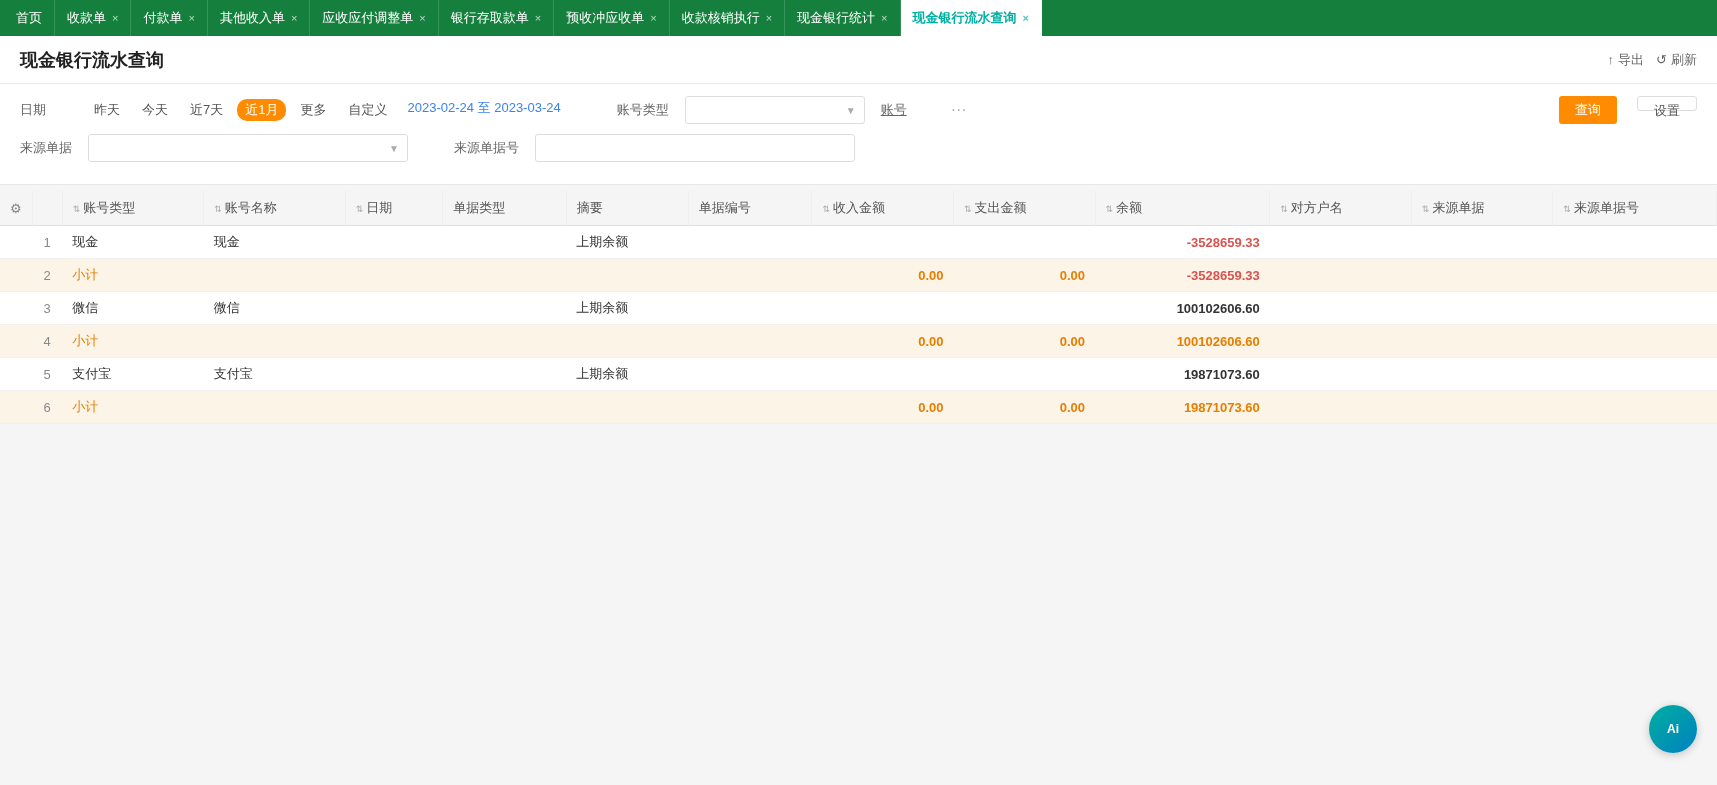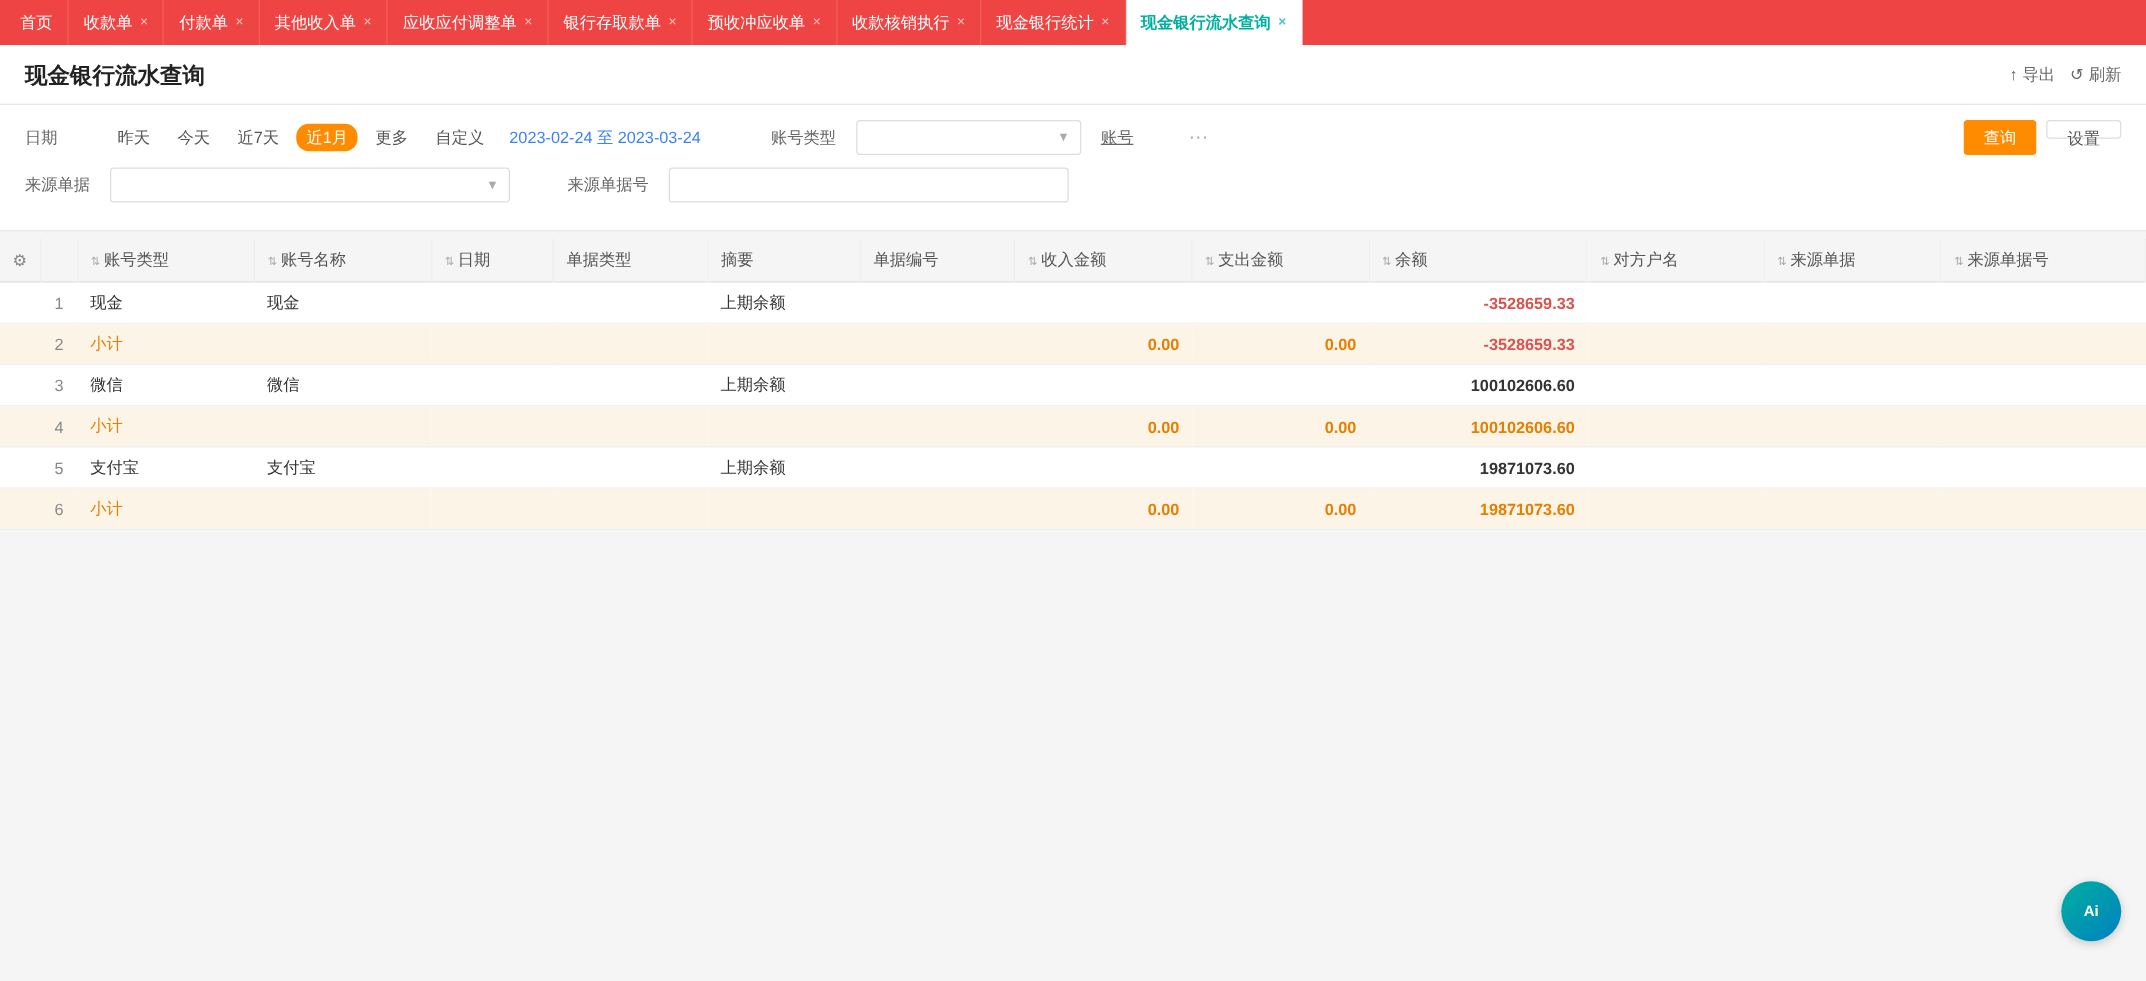--- a/index.html
+++ b/index.html
@@ -1,20 +1,20 @@
 <!DOCTYPE html>
 <html><head>
   <meta charset="utf-8">
   <style>
     * { box-sizing: border-box; margin: 0; padding: 0; }
     body { font-family: 'Microsoft YaHei', Arial, sans-serif; font-size: 12px; background: #f5f5f5; color: #333; }
 
     
     .top-nav {
-      background: #ef4444;
+      background: #15803d;
       display: flex;
       align-items: center;
       height: 36px;
       padding: 0 4px;
       overflow: hidden;
     }
     .nav-item {
       color: #fff;
       padding: 0 12px;
       height: 36px;
@@ -79,21 +79,20 @@
     }
     .filter-label {
       color: #666;
       font-size: 13px;
       white-space: nowrap;
       min-width: 50px;
     }
     .date-options {
       display: flex;
       gap: 6px;
-      align-items: center;
     }
     .date-option {
       padding: 2px 8px;
       border-radius: 3px;
       cursor: pointer;
       font-size: 13px;
       color: #555;
     }
     .date-option.active {
       background: #ff8c00;
@@ -313,21 +312,21 @@
 
     <span class="filter-label" style="margin-left:40px;">账号类型</span>
     <div class="filter-select">
       <span style="color:#ccc;"></span>
       <span style="font-size:10px;color:#aaa;">▼</span>
     </div>
 
     <span class="filter-label" style="text-decoration:underline;">账号</span>
     <span class="filter-dotdot">···</span>
 
-    <div style="margin-left:auto;display:flex;gap:8px;">
+    <div style="margin-left:auto;display:flex;gap:20px;">
       <button class="btn-query">查询</button>
       <button class="btn-settings">设置</button>
     </div>
   </div>
 
   <div class="filter-row">
     <span class="filter-label">来源单据</span>
     <div class="filter-select" style="min-width:320px;">
       <span style="color:#ccc;"></span>
       <span style="font-size:10px;color:#aaa;">▼</span>

